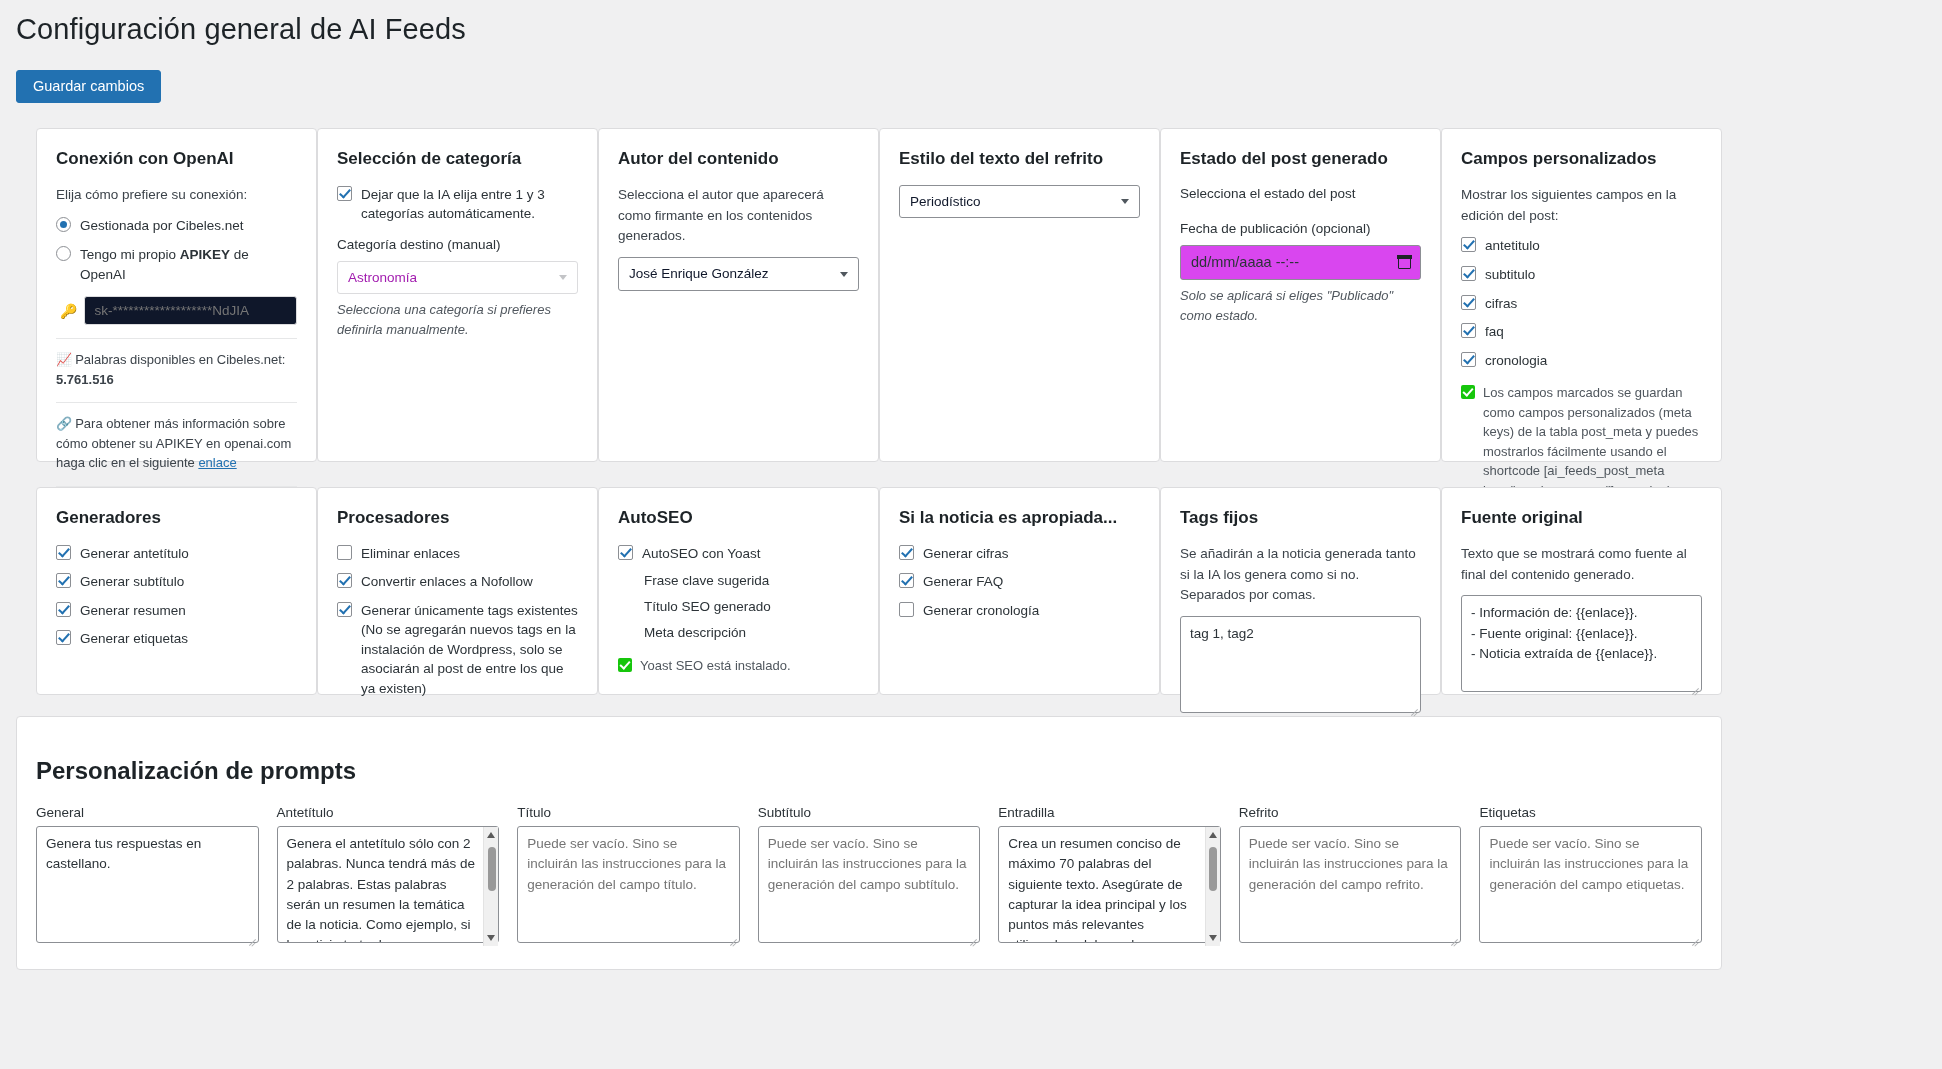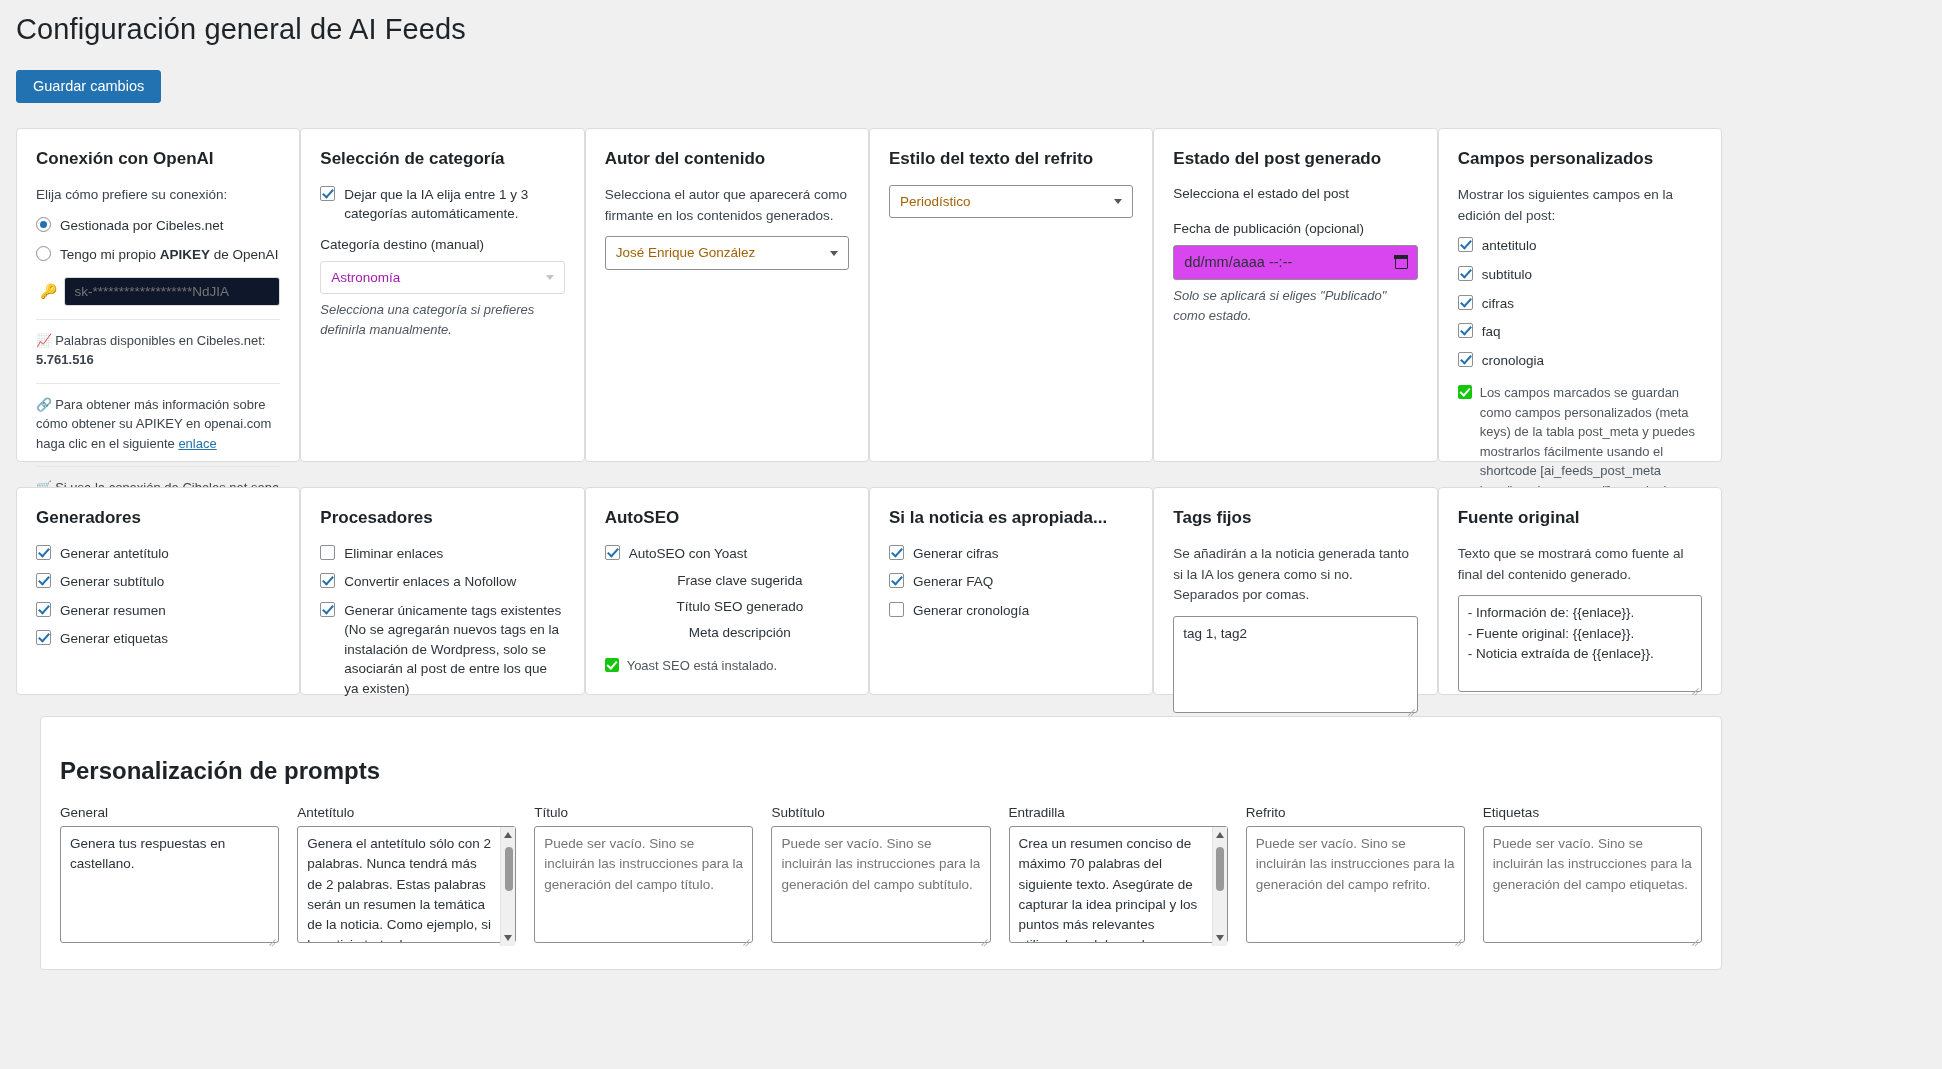--- a/index.html
+++ b/index.html
@@ -37,20 +37,21 @@
     font-family: "Liberation Sans", sans-serif;
     padding: 8px 16px 9px 16px;
     cursor: pointer;
     line-height: 1;
   }
 
   .grid {
     display: grid;
     grid-template-columns: repeat(6, 1fr);
     margin-top: 25px;
+    margin-left: 20px;
   }
 
   .card {
     background: #fff;
     border: 1px solid #dcdcde;
     border-radius: 4px;
     padding: 20px 19px 18px 19px;
   }
   .card-r1 { height: 334px; }
   .card-r2 { height: 208px; }
@@ -156,21 +157,21 @@
     line-height: 1.4;
   }
 
   .select {
     position: relative;
     border: 1px solid #8c8f94;
     border-radius: 3px;
     background: #fff;
     font-size: 13.5px;
     padding: 7px 30px 7px 10px;
-    color: #a16207;
+    color: #0f172a;
     line-height: 1.3;
     cursor: pointer;
     white-space: nowrap;
     overflow: hidden;
   }
   .select.disabled { border-color: #dcdcde; color: #a21caf; }
   .select .caret {
     position: absolute;
     right: 10px; top: 50%;
     margin-top: -2px;
@@ -210,21 +211,21 @@
     width: 14px; height: 14px; min-width: 14px; margin-top: 2px;
     background: #16c60c; border-radius: 2px; position: relative;
   }
   .green-chk::after {
     content:""; position:absolute; left:4px; top:1px;
     width:4px; height:8px; border: solid #fff; border-width: 0 2px 2px 0;
     transform: rotate(42deg);
   }
 
   .sub-item {
-    font-size: 13.5px; color: #2c3338; margin: 7px 0 0 26px; line-height: 1.4; text-align: center;
+    font-size: 13.5px; color: #2c3338; margin: 7px 0 0 26px; line-height: 1.4;
   }
 
   .ta {
     width: 100%;
     border: 1px solid #8c8f94;
     border-radius: 3px;
     background: #fff;
     font-family: "Liberation Sans", sans-serif;
     font-size: 13.5px;
     line-height: 1.5;
@@ -255,21 +256,20 @@
   .sb-dn { bottom: 5px; border-top: 6px solid #5a5a5a; }
   .sb-thumb { position: absolute; left: 3.5px; top: 20px; width: 8px; height: 44px;
     background: #999; border-radius: 4px; }
 
   .prompts-card {
     background: #fff;
     border: 1px solid #dcdcde;
     border-radius: 4px;
     margin-top: 21px;
     padding: 20px 19px 22px 19px;
-    margin-left: 24px;
   }
   .prompts-grid {
     display: grid;
     grid-template-columns: repeat(7, 1fr);
     gap: 18px;
     margin-top: 14px;
   }
   .p-label { font-size: 13.5px; color: #2c3338; margin-bottom: 6px; display: block; }
 </style>
 </head>

